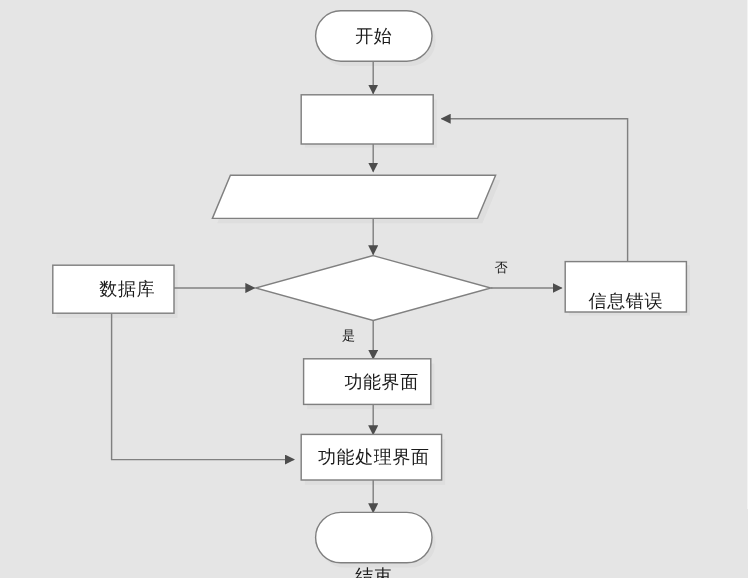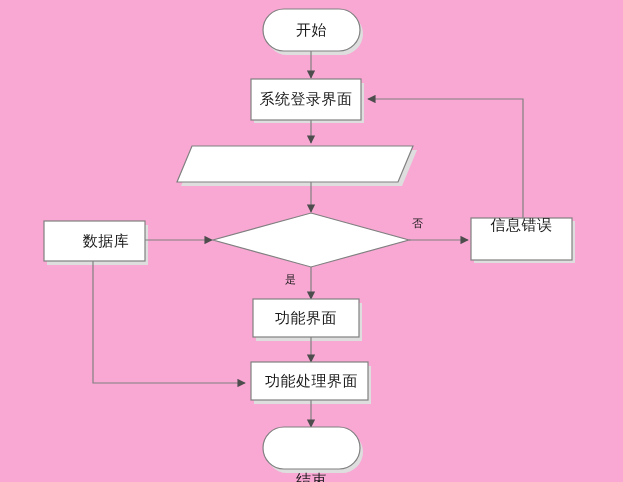--- a/index.html
+++ b/index.html
@@ -7,21 +7,21 @@
     padding: 0;
     background: #ffffff;
   }
   body {
     font-family: "Liberation Serif", "DejaVu Serif", serif;
   }
   #flowchart-canvas {
     position: relative;
     width: 623px;
     height: 482px;
-    background: #f9a8d4;
+    background: #e5e5e5;
     overflow: hidden;
   }
   #flow-svg {
     position: absolute;
     top: 0;
     left: 0;
     width: 623px;
     height: 482px;
   }
   .node-label {
@@ -106,29 +106,28 @@
       <rect x="253" y="299" width="106" height="38"></rect>
 
       <rect x="251" y="362" width="117" height="38"></rect>
 
       <rect x="263" y="427" width="97" height="42" rx="21"></rect>
     </g>
   </svg>
 
   <div class="node-label" style="left:263px; top:9px;   width:97px;  height:42px;">开始</div>
 
-  <div class="node-label" style="left:251px; top:79px;  width:110px; height:41px;">系统登录界面</div>
 
 
 
   <div class="node-label" style="left:44px;  top:221px; width:124px; height:40px;">数据库</div>
 
-  <div class="node-label" style="left:471px; top:204px; width:101px; height:42px;">信息错误</div>
+  <div class="node-label" style="left:471px; top:230px; width:101px; height:42px;">信息错误</div>
 
-  <div class="node-label" style="left:253px; top:299px; width:106px; height:38px;">功能界面</div>
+  <div class="node-label" style="left:265px; top:299px; width:106px; height:38px;">功能界面</div>
 
   <div class="node-label" style="left:251px; top:362px; width:121px; height:38px;">功能处理界面</div>
 
   <div class="node-label" style="left:263px; top:427px; width:97px;  height:42px;margin-top:32px;">结束</div>
 
   <div class="edge-label" style="left:412px; top:216px;">否</div>
 
   <div class="edge-label" style="left:285px; top:272px;">是</div>
 
 </div>

